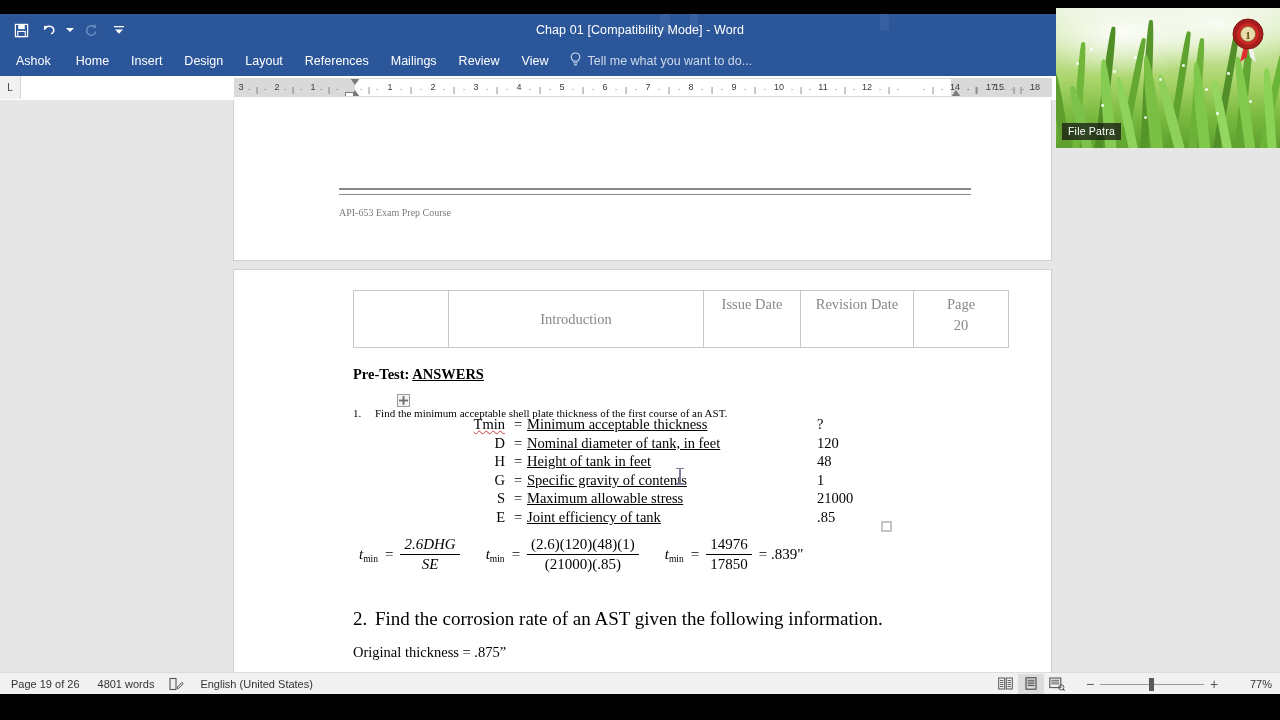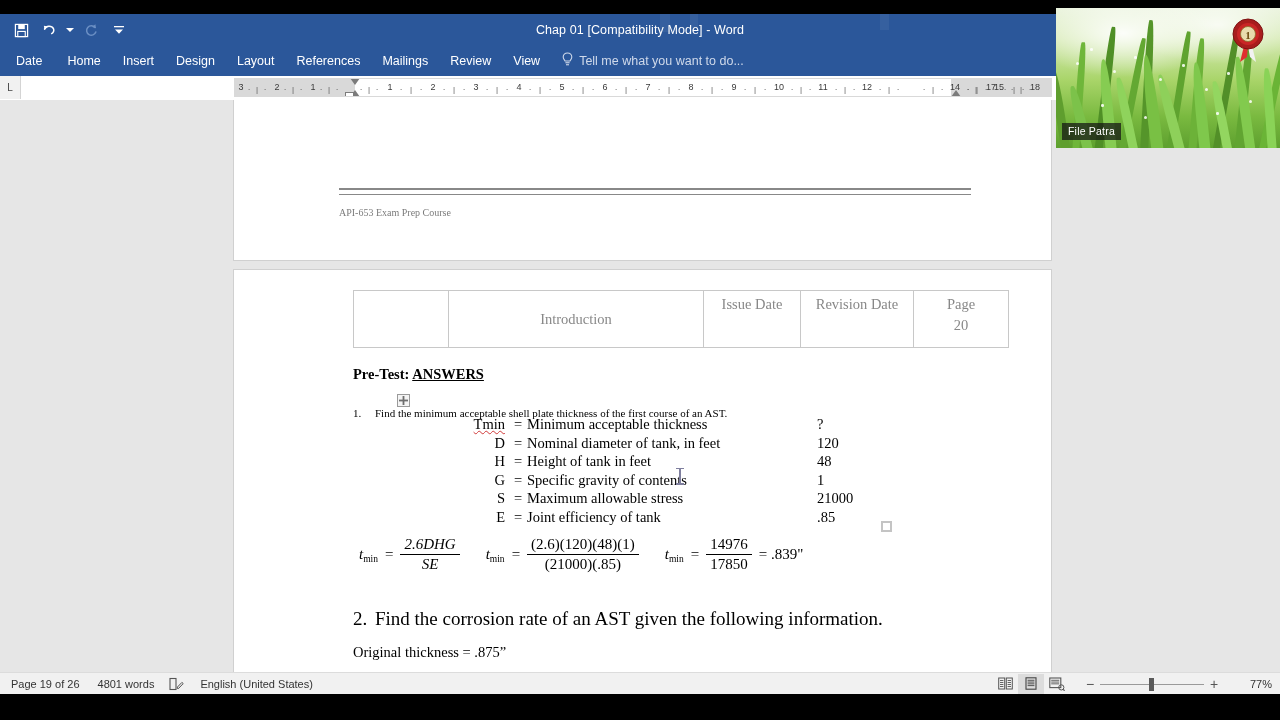--- a/index.html
+++ b/index.html
@@ -309,21 +309,21 @@
     white-space: nowrap;
   }
   .var-sym.spell {
     text-decoration: underline;
     text-decoration-style: wavy;
     text-decoration-color: #d03a3a;
     text-decoration-thickness: 1px;
     text-underline-offset: 1px;
   }
   .var-eq { width: 13px; }
-  .var-desc { width: 290px; position: relative; }
+  .var-desc { width: 290px; position: relative; text-decoration: underline; }
   .var-val { }
 
   
   #ibeam {
     position: absolute;
     left: 152px;
     top: -3px;
     width: 2px;
     height: 17px;
     background: #7f7f9e;
@@ -552,21 +552,21 @@
           <rect x="1" y="2" width="10" height="1.3" fill="#ffffff"></rect>
           <path d="M2 5.5 L10 5.5 L6 9.8 Z" fill="#ffffff"></path>
         </svg>
       </div>
     </div>
 
     <div id="doc-title">Chap 01 [Compatibility Mode] - Word</div>
   </div>
 
   <div id="ribbon-tabs">
-    <div class="tab file">Date</div>
+    <div class="tab file">Ashok</div>
     <div class="tab">Home</div>
     <div class="tab">Insert</div>
     <div class="tab">Design</div>
     <div class="tab">Layout</div>
     <div class="tab">References</div>
     <div class="tab">Mailings</div>
     <div class="tab">Review</div>
     <div class="tab">View</div>
     <div id="tellme">
       <span class="bulb">

